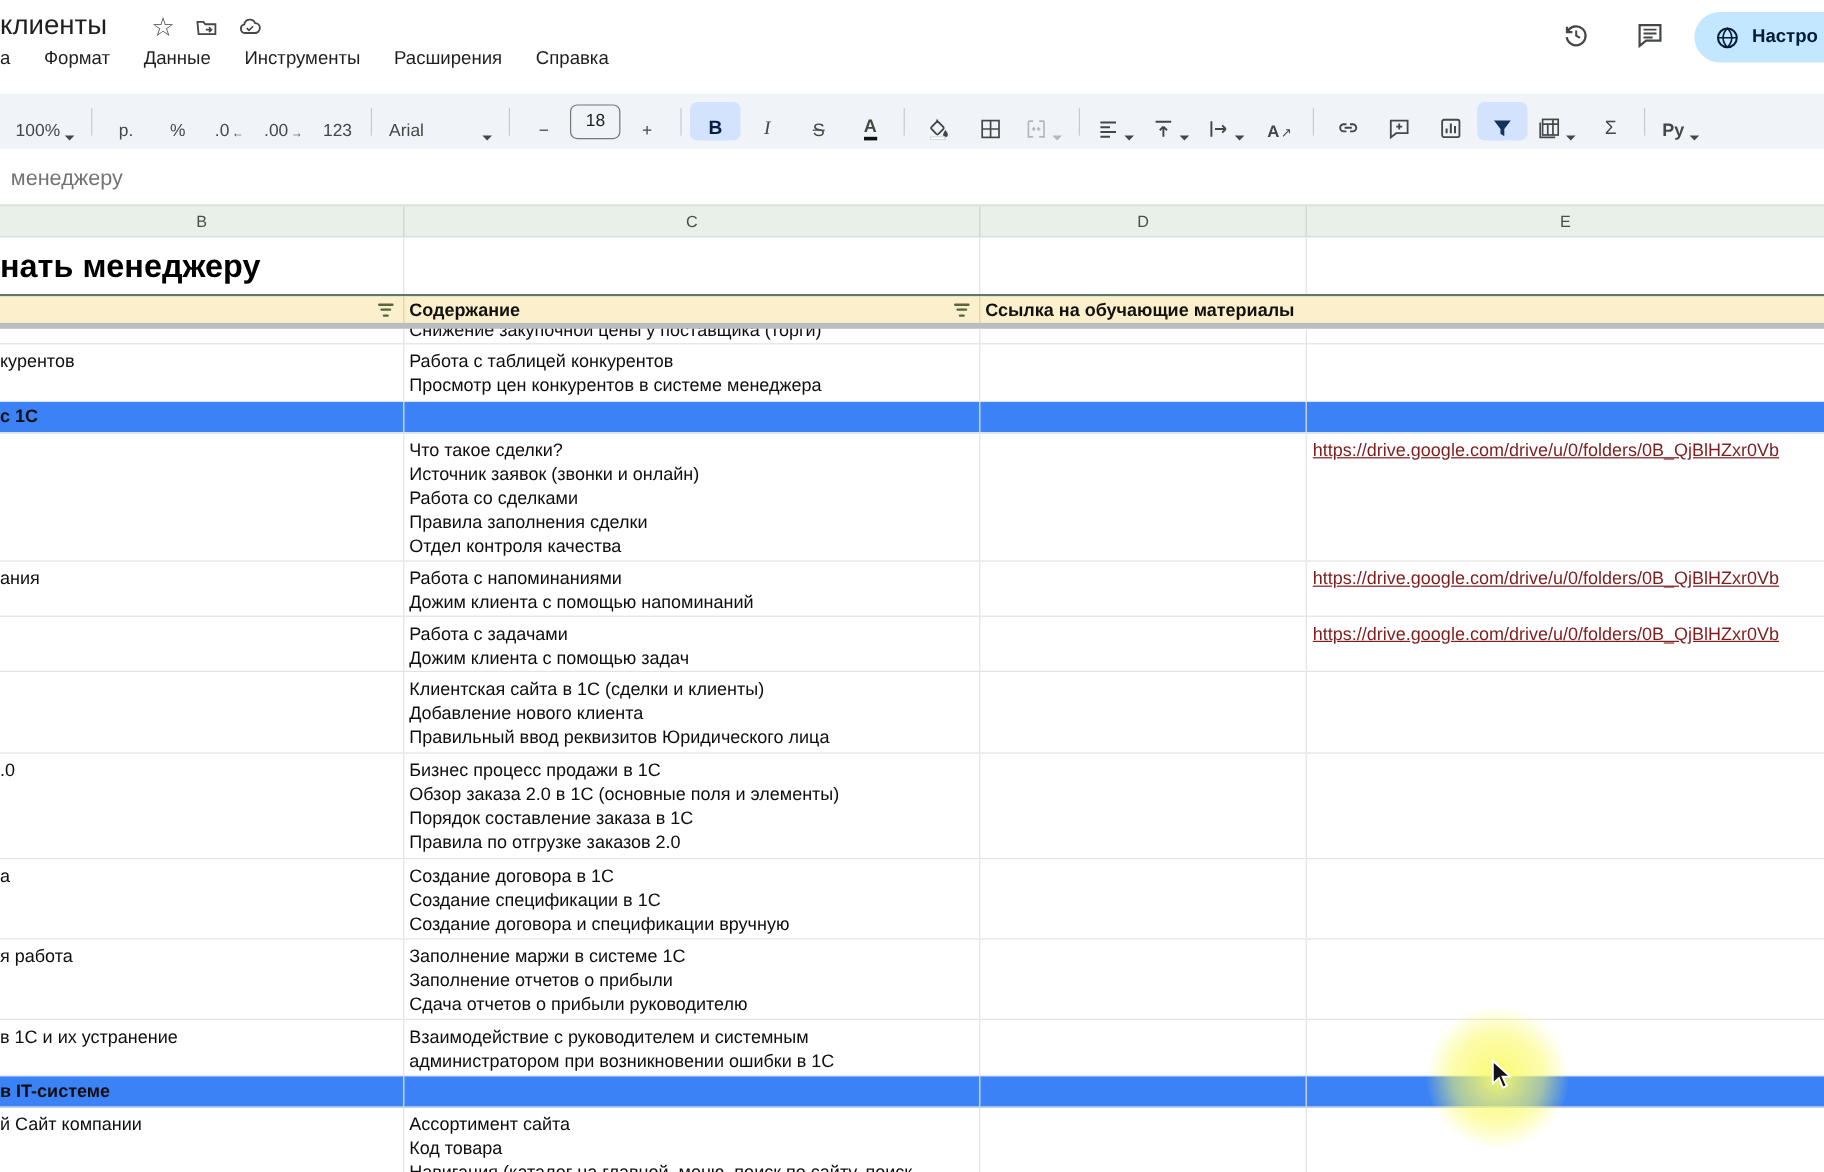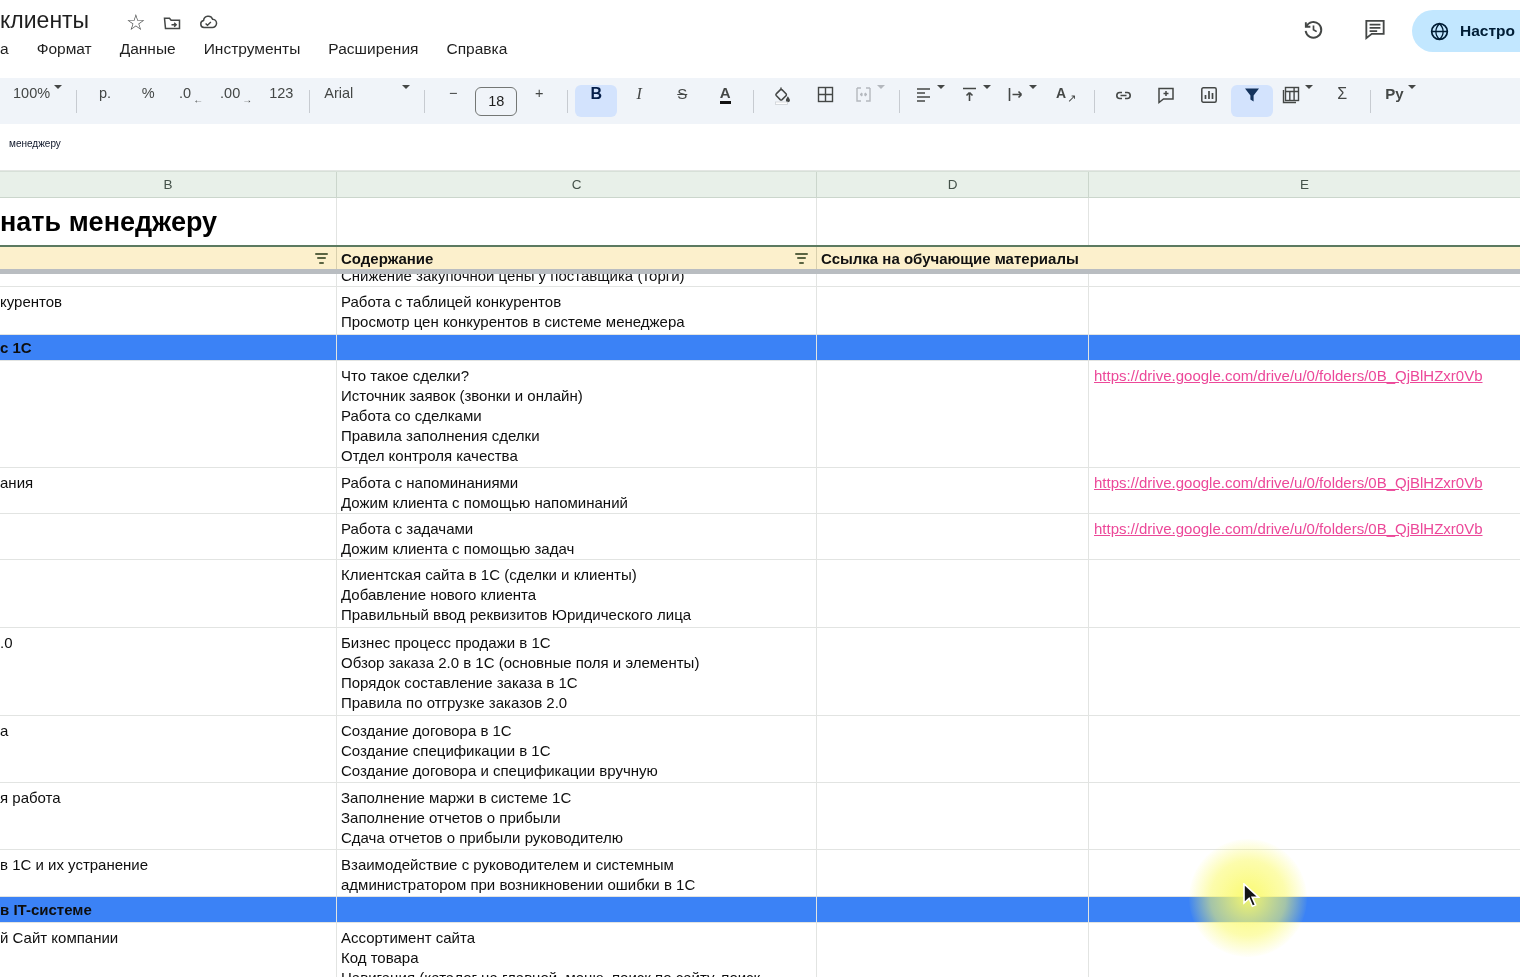--- a/index.html
+++ b/index.html
@@ -14,40 +14,40 @@
   .menubar{position:absolute;left:0;top:40px;display:flex;gap:28px;font-size:15.5px;color:#1f1f1f}
   .menu-item{cursor:default}
   .tr-icon{position:absolute;top:16px;color:#444746}
   .share-pill{position:absolute;left:1412px;top:10px;height:42px;width:130px;background:#c2e7ff;
               border-radius:21px 0 0 21px;display:flex;align-items:center;gap:10px;padding-left:17px;
               color:#001d35;font-size:15.5px;font-weight:700;overflow:hidden}
 
   
   .toolbar{position:absolute;top:78px;left:0;right:0;height:46px;background:#f0f4f9;
            display:flex;align-items:center;padding-left:6px;gap:1px}
-  .tbtn{height:32px;min-width:28px;border-radius:6px;display:flex;align-items:flex-start;justify-content:center;
+  .tbtn{height:32px;min-width:28px;border-radius:6px;display:flex;align-items:flex-end;justify-content:center;
         gap:4px;padding:0 7px;color:#444746;font-size:14.5px;white-space:nowrap}
   .tbtn.active{background:#d3e3fd;color:#041e49}
   .tbtn.disabled{color:#b4b8be}
   .tsep{width:1px;height:23px;background:#c7cbd1;margin:0 6px;flex:none}
   .arrow{width:0;height:0;border-left:4px solid transparent;border-right:4px solid transparent;
          border-top:4.5px solid #444746}
   .arrow.grey{border-top-color:#b4b8be}
   .fontsize-box{border:1px solid #747775;border-radius:6px;width:40px;height:27px;display:flex;
                 align-items:center;justify-content:center;font-size:14.5px;color:#1f1f1f;background:#f0f4f9}
   .b-label{font-weight:700;font-size:16px}
   .i-label{font-style:italic;font-family:"Liberation Serif",serif;font-size:16px}
   .s-label{text-decoration:line-through;font-size:15px}
   .a-label{font-size:15px;font-weight:700;border-bottom:3px solid #111;line-height:15px;padding-bottom:1px}
   .dec-sub{font-size:10px;margin-left:-2px;margin-top:9px}
   svg.ic{display:block}
 
   
   .fxbar{position:absolute;top:124px;left:0;right:0;height:46px;background:#fff;border-bottom:1px solid #e3e6e3}
-  .fx-text{position:absolute;left:9px;top:14px;font-size:10px;color:#0f172a;white-space:nowrap}
+  .fx-text{position:absolute;left:9px;top:14px;font-size:18px;color:#737373;white-space:nowrap}
 
   
   .colheads{position:absolute;top:171px;left:0;right:0;height:27px;display:flex;background:#e8f0e9;
             border-top:1px solid #d7e0d8;border-bottom:1px solid #cbd6cc;box-sizing:border-box}
   .colhead{border-right:1px solid #cbd6cc;display:flex;align-items:center;justify-content:center;
            font-size:13.5px;color:#45524a;box-sizing:border-box}
   .w-b{width:337px}.w-c{width:480px}.w-d{width:272px}.w-e{flex:1;border-right:none}
 
   
   .gridwrap{position:absolute;top:198px;left:0;right:0;bottom:0;overflow:hidden;background:#fff}
@@ -65,21 +65,21 @@
   .hcell.w-e{border-right:none}
   .hlabel{padding-left:4px;white-space:nowrap}
   .ficon{display:flex;flex-direction:column;align-items:center;gap:2.5px;margin-left:auto;margin-right:8px;flex:none}
   .ficon i{display:block;height:2px;background:#5a6442;border-radius:1px}
   .ficon .f1{width:13px}.ficon .f2{width:9px}.ficon .f3{width:5px}
   .freeze-band{height:5px;background:#b9bdc1;border-bottom:none}
   .clip-row{height:13px}
   .clip-row .line{margin-top:-8px}
   .section-row{background:#3b82f6;height:26px}
   .section-row .line{font-weight:700;padding-top:3px}
-  .drive-link{display:inline-block;color:#ec4899;text-decoration:underline;font-size:15px;line-height:20px;
+  .drive-link{display:inline-block;color:#7f1d1d;text-decoration:underline;font-size:15px;line-height:20px;
               padding-left:5px;white-space:nowrap;cursor:pointer}
 
   
   .glow{position:absolute;left:1189px;top:839px;width:118px;height:118px;border-radius:50%;pointer-events:none;
         background:radial-gradient(circle, rgba(250,250,105,0.95) 0%, rgba(250,250,105,0.55) 45%, rgba(250,250,105,0) 72%)}
   .pointer{position:absolute;left:1242px;top:883px;pointer-events:none}
 </style>
 </head>
 <body>
 

